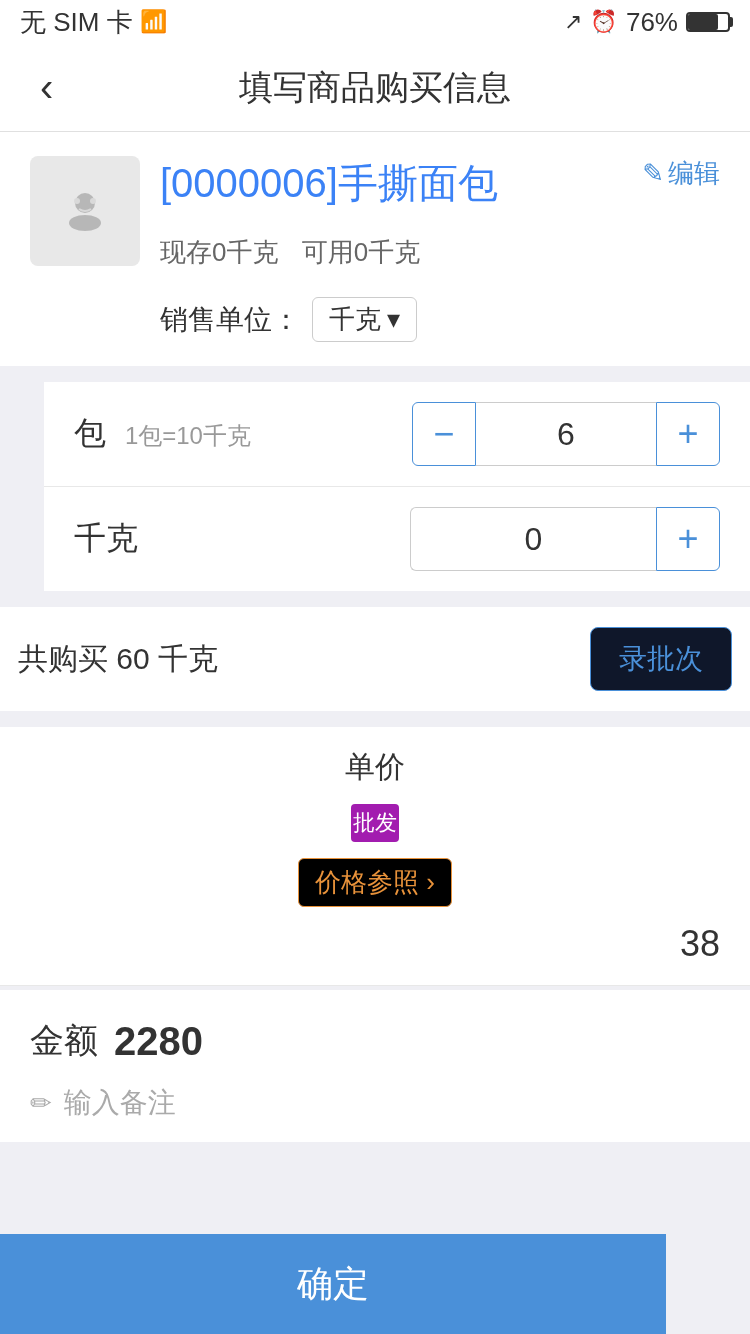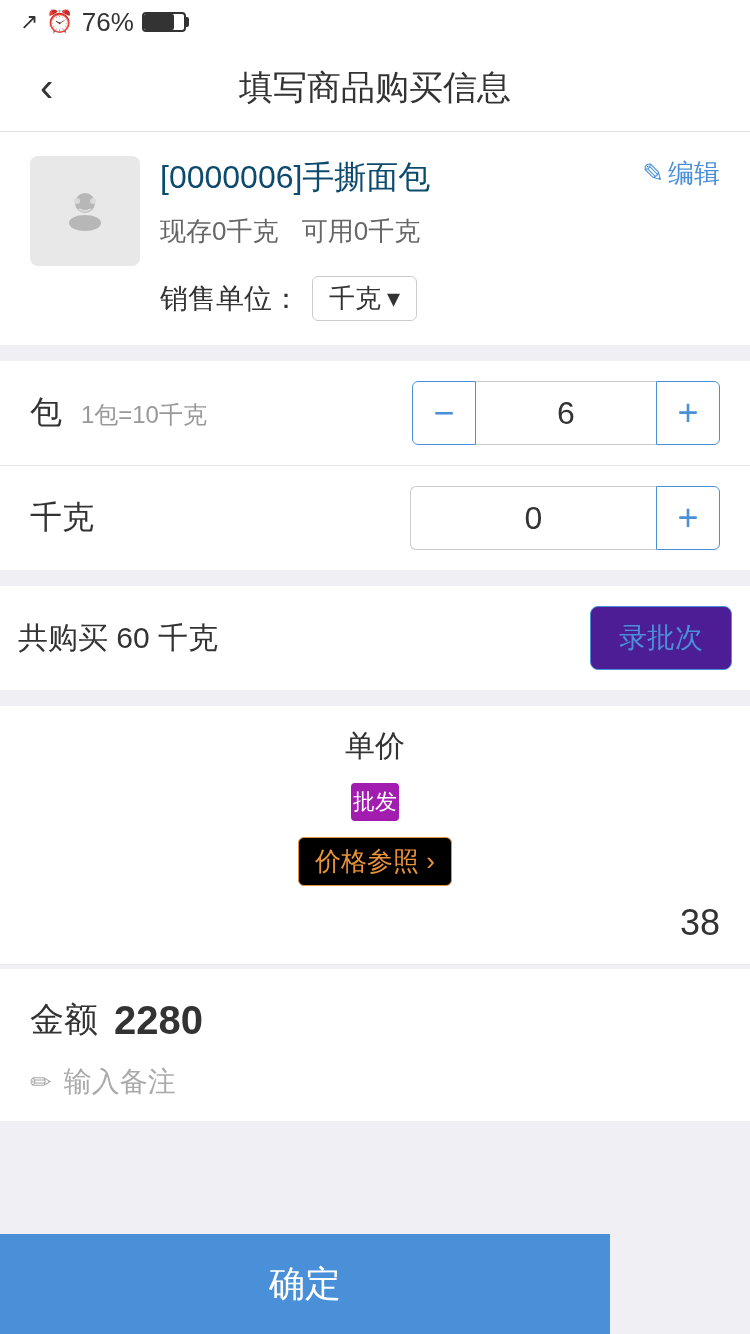--- a/index.html
+++ b/index.html
@@ -79,21 +79,21 @@
       height: 110px;
       background: #e8e8e8;
       border-radius: 8px;
       display: flex;
       align-items: center;
       justify-content: center;
       flex-shrink: 0;
     }
     .product-thumb svg { width: 60px; height: 60px; opacity: 0.5; }
     .product-info { flex: 1; }
-    .product-name { font-size: 32px; color: #0c4a6e; margin-bottom: 14px; }
+    .product-name { font-size: 40px; color: #3b82f6; margin-bottom: 24px; }
     .product-stock { font-size: 26px; color: #666; margin-bottom: 12px; }
     .product-unit-row { display: flex; align-items: center; gap: 12px; font-size: 28px; color: #333; margin-top: 27px; }
     .unit-select {
       border: 1px solid #ccc;
       border-radius: 6px;
       padding: 4px 16px;
       font-size: 26px;
       color: #333;
       background: #fff;
       display: flex; align-items: center; gap: 6px;
@@ -106,20 +106,21 @@
     .product-header-row {
       display: flex;
       justify-content: space-between;
       align-items: flex-start;
     }
 
     
     .input-section {
       background: #fff;
       margin-bottom: 16px;
+      margin-left: 44px;
     }
     .input-row {
       display: flex;
       align-items: center;
       padding: 20px 30px;
       border-bottom: 1px solid #e8e8e8;
     }
     .input-row:last-child { border-bottom: none; }
     .input-label { flex: 1; font-size: 32px; color: #333; }
     .input-label .hint { font-size: 24px; color: #999; margin-left: 10px; }
@@ -176,21 +177,21 @@
       padding: 20px 18px;
       display: flex;
       align-items: center;
       justify-content: space-between;
       margin-bottom: 16px;
     }
     .total-text { font-size: 30px; color: #333; }
     .record-btn {
       border: 1.5px solid #4a90d9;
       color: #4a90d9;
-      background: #4c1d95;
+      background: #0f172a;
       border-radius: 8px;
       padding: 12px 28px;
       font-size: 28px;
       cursor: pointer;
     }
 
     
     .price-section {
       background: #fff;
       padding: 20px 30px;
@@ -253,41 +254,45 @@
       background: #efeff4;
       flex: 1;
       min-height: 280px;
     }
 
     
     .confirm-btn {
       position: fixed;
       bottom: 0;
       left: 0;
-      width: 610px;
+      width: 666px;
       height: 100px;
       background: #4a90d9;
       color: #fff;
       font-size: 36px;
       border: none;
       cursor: pointer;
       display: flex;
       align-items: center;
       justify-content: center;
       font-family: Liberation Mono, monospace;
     }
 
     .page-content {
       padding-bottom: 100px;
     }
   </style>
 </head>
 <body>
 
 <div class="status-bar">
+  <div class="status-left">
+    <span>无 SIM 卡</span>
+    <span class="wifi-icon">📶</span>
+  </div>
   <div class="status-right">
     <span style="font-size:22px;">↗</span>
     <span style="font-size:22px;">⏰</span>
     <span>76%</span>
     <div class="battery-bar">
       <div class="battery-fill"></div>
     </div>
   </div>
 </div>
 

